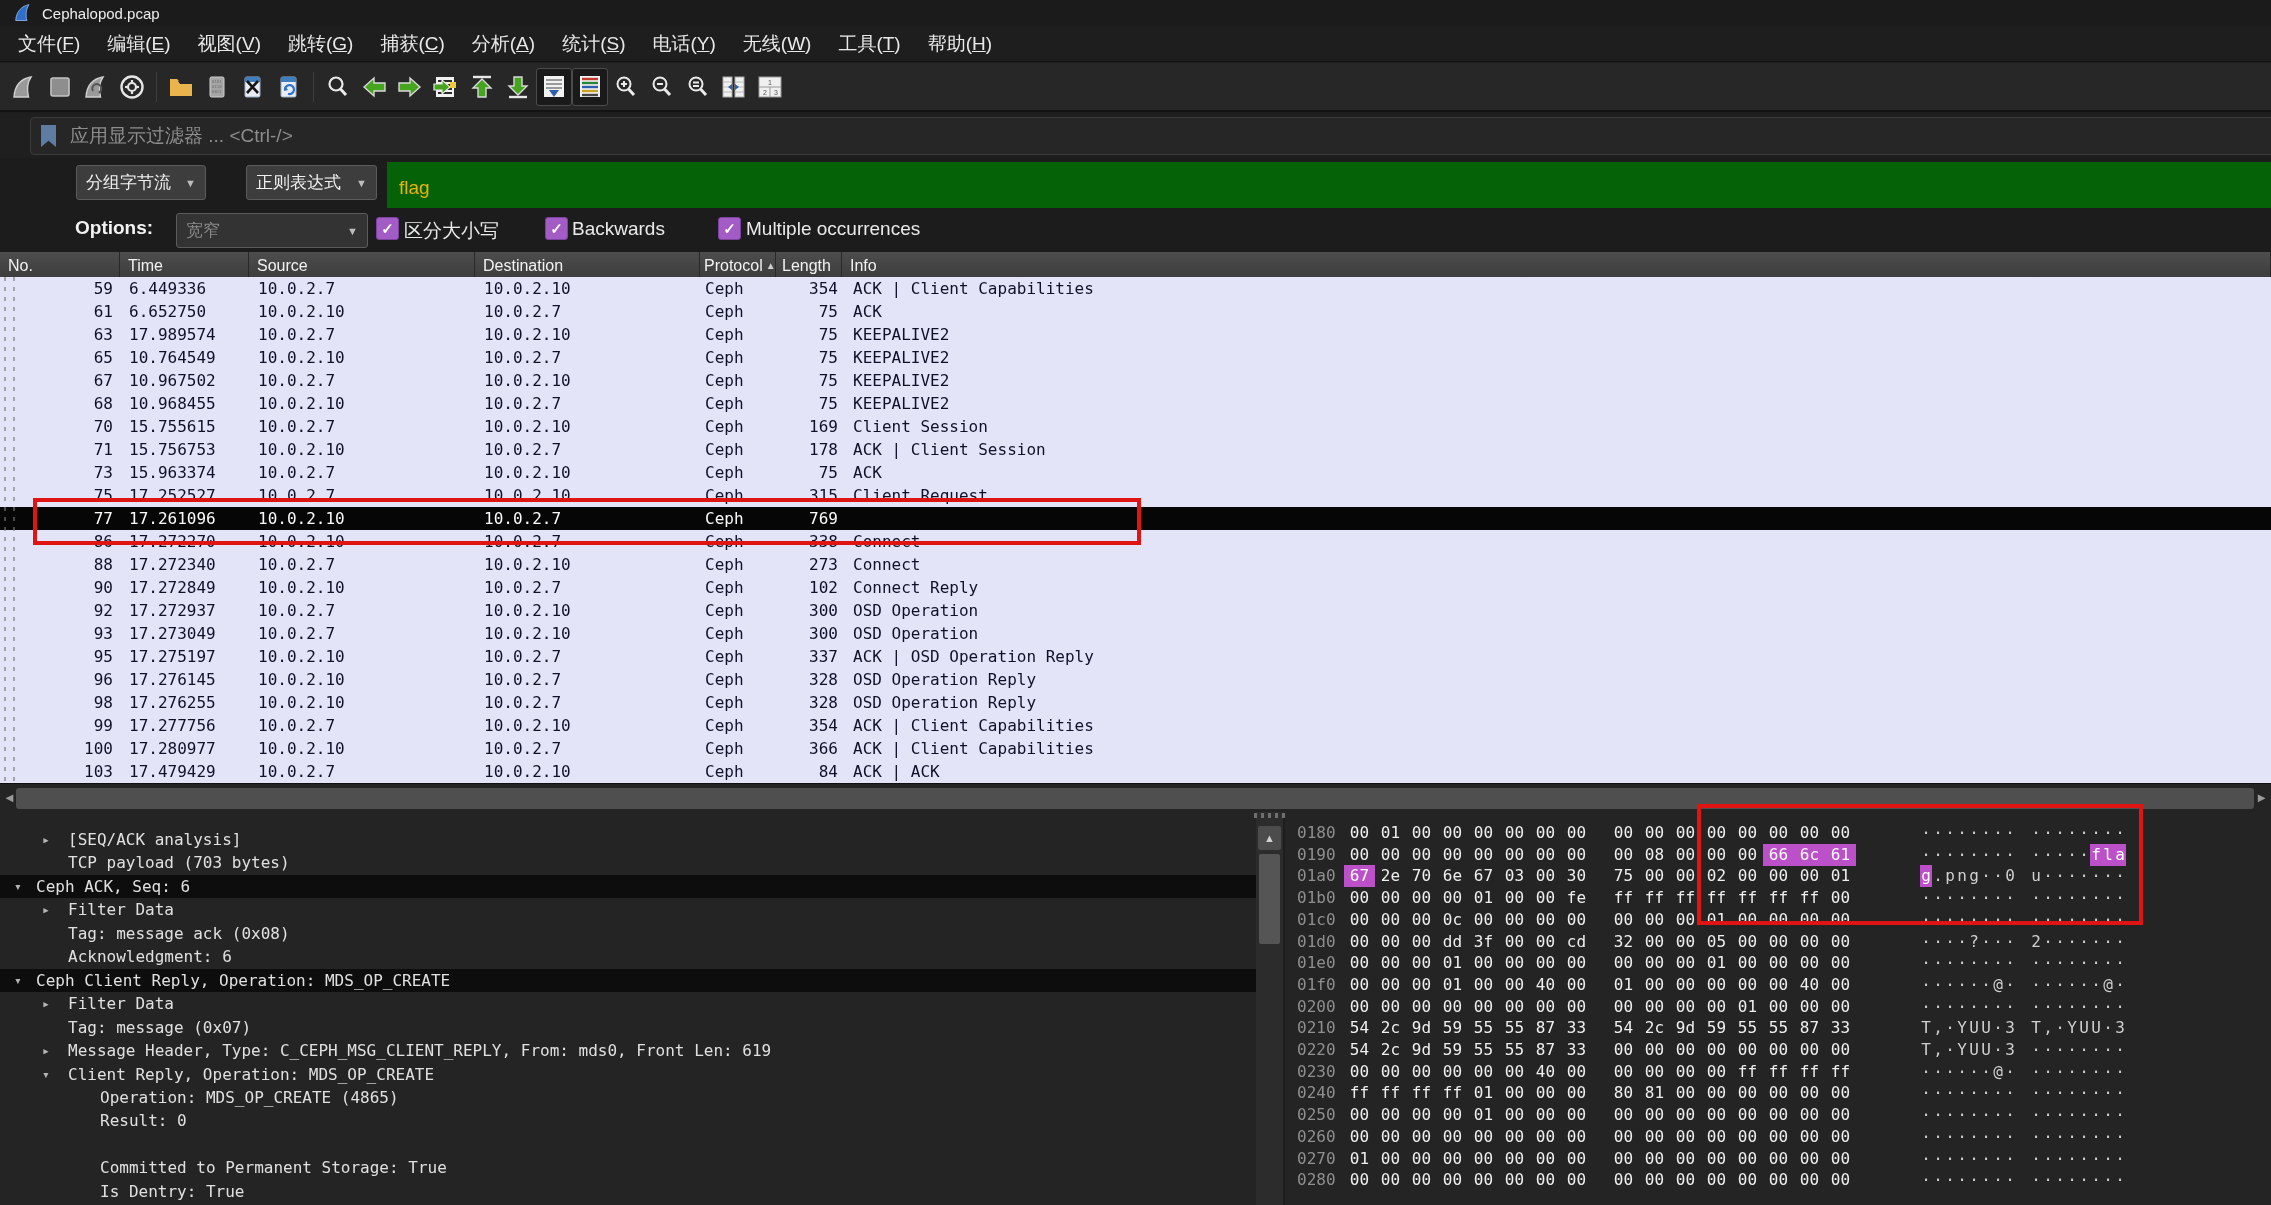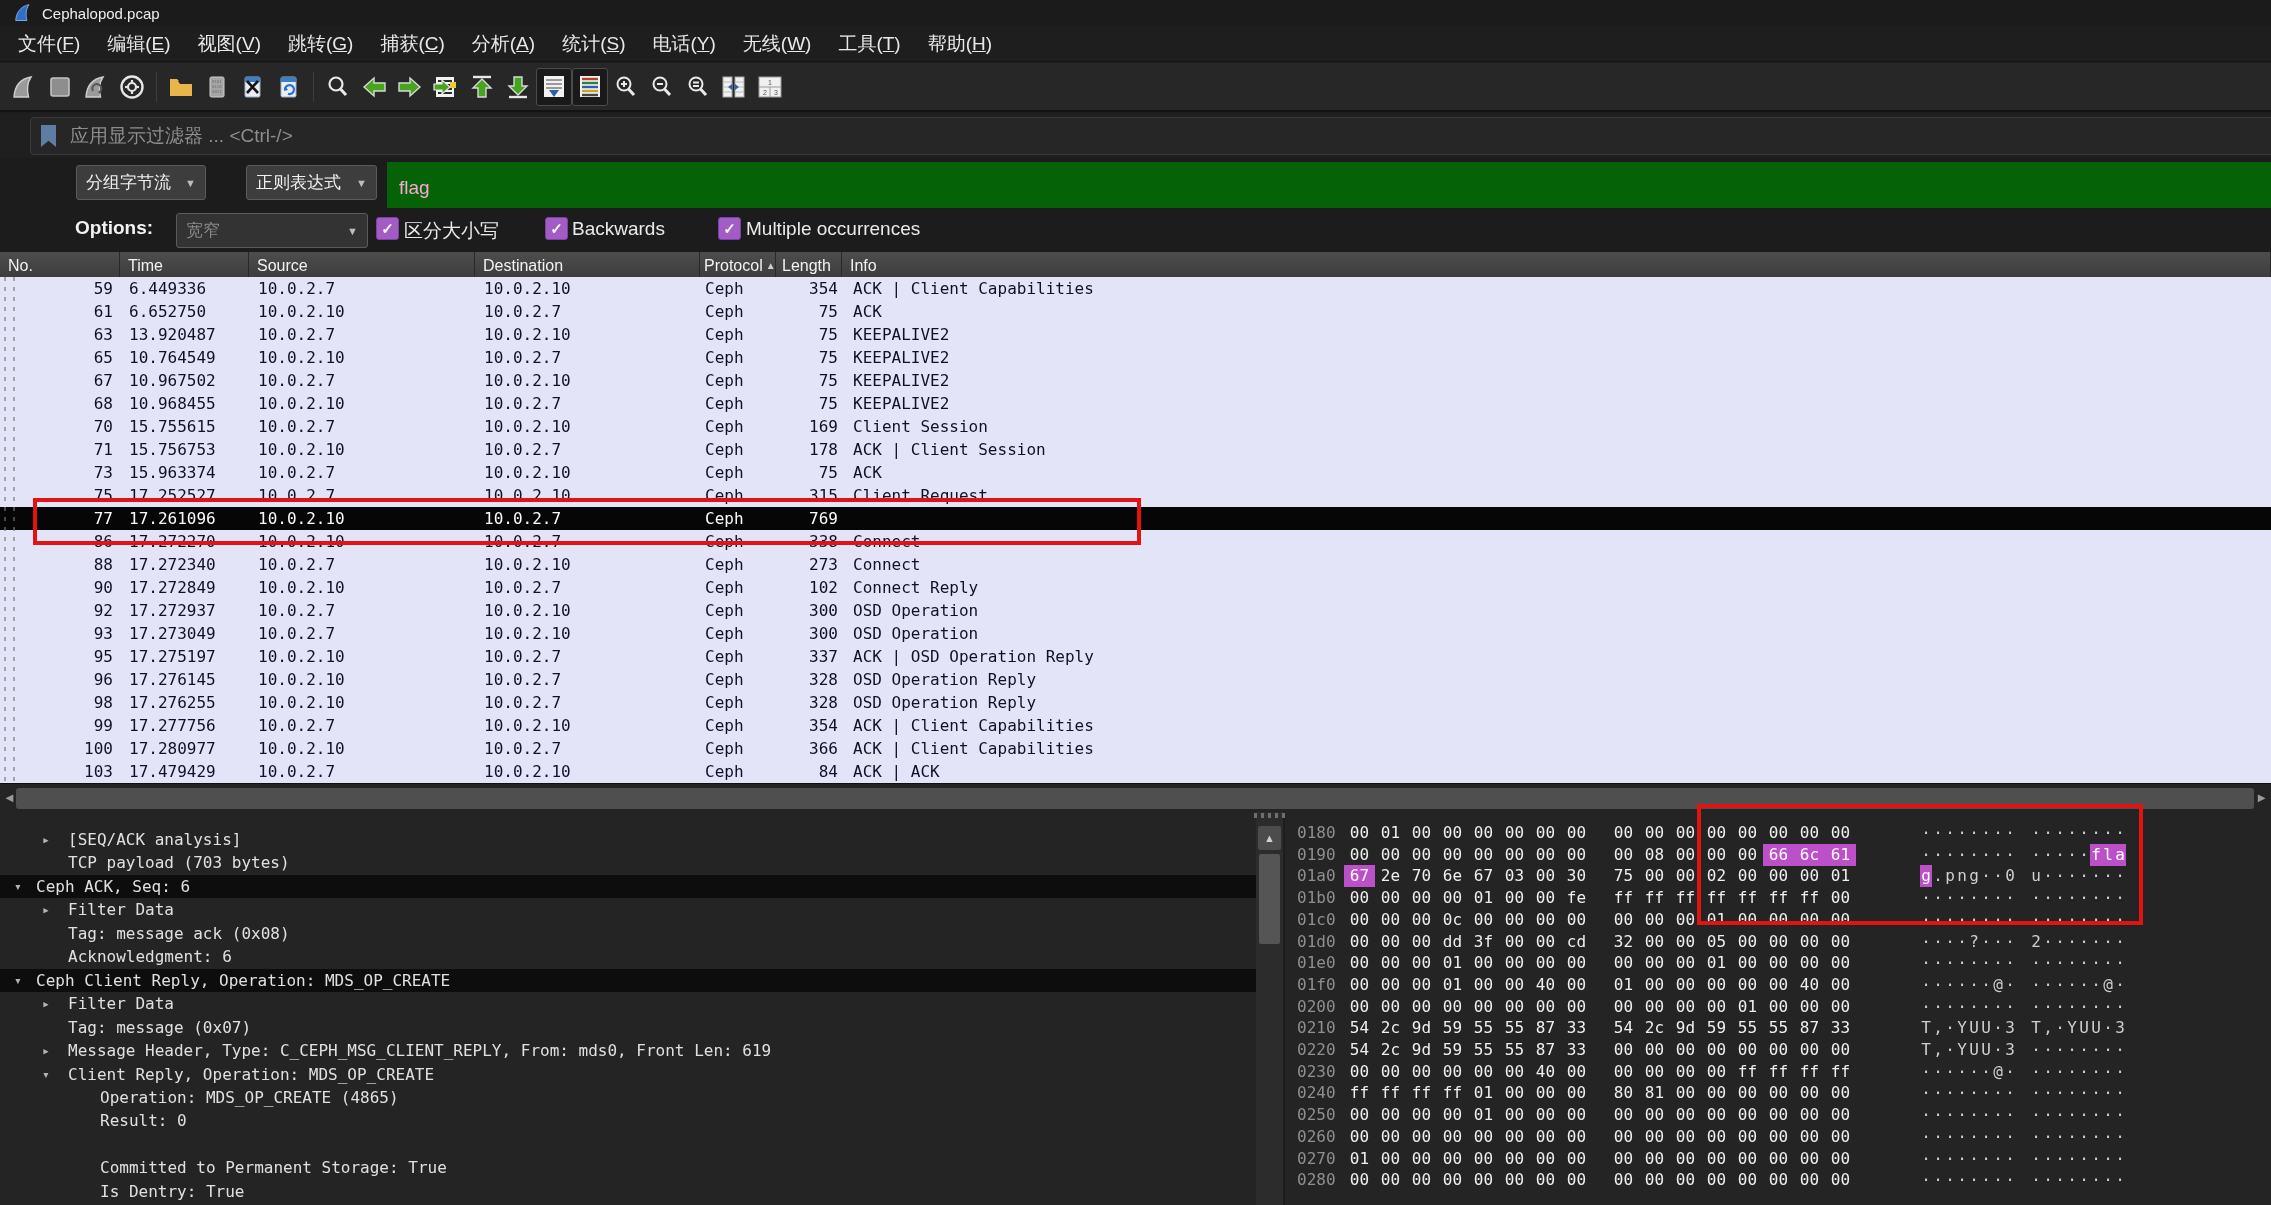--- a/index.html
+++ b/index.html
@@ -33,21 +33,21 @@
   .filter-placeholder{font-size:19px;color:#8d8d8d;margin-left:14px;}
   
   .findbar{position:absolute;left:0;top:158px;width:100%;height:50px;background:#1c1c1c;}
   .dropdown{position:absolute;height:35px;background:#3d3d3d;border:1px solid #5b5b5b;border-radius:3px;
             display:flex;align-items:center;justify-content:space-between;box-sizing:border-box;
             font-size:17px;color:#f0f0f0;padding:0 9px;}
   .dd-arrow{font-size:11px;color:#bdbdbd;margin-left:10px;}
   #dd-scope{left:76px;top:7px;width:130px;}
   #dd-type{left:246px;top:7px;width:131px;}
   .find-input{position:absolute;left:387px;top:4px;width:1884px;height:52px;background:#066206;
-              display:flex;align-items:center;font-size:19px;color:#f9a8d4;}
+              display:flex;align-items:center;font-size:19px;color:#eab308;}
   .find-input span{margin-left:12px;}
   
   .optionsbar{position:absolute;left:0;top:208px;width:100%;height:44px;background:#1c1c1c;
               border-bottom:1px solid #0c0c0c;}
   .opt-label{position:absolute;left:75px;top:9px;font-size:19px;font-weight:bold;color:#f2f2f2;}
   .dd-disabled{left:176px;top:5px;width:192px;color:#8a8a8a;background:#333333;}
   .cb{position:absolute;top:9px;width:21px;height:21px;border-radius:3px;border:1px solid #7c42a0;
       display:flex;align-items:center;justify-content:center;}
   .cb::after{content:"✓";color:#ffffff;font-size:15px;font-weight:bold;}
   .cb-label{position:absolute;top:10px;font-size:19px;color:#eaeaea;}
@@ -390,21 +390,21 @@
         <span class="c c-no">61</span>
         <span class="c c-time">6.652750</span>
         <span class="c c-src">10.0.2.10</span>
         <span class="c c-dst">10.0.2.7</span>
         <span class="c c-proto">Ceph</span>
         <span class="c c-len">75</span>
         <span class="c c-info">ACK</span>
       </div>
       <div class="prow">
         <span class="c c-no">63</span>
-        <span class="c c-time">13.920487</span>
+        <span class="c c-time">17.989574</span>
         <span class="c c-src">10.0.2.7</span>
         <span class="c c-dst">10.0.2.10</span>
         <span class="c c-proto">Ceph</span>
         <span class="c c-len">75</span>
         <span class="c c-info">KEEPALIVE2</span>
       </div>
       <div class="prow">
         <span class="c c-no">65</span>
         <span class="c c-time">10.764549</span>
         <span class="c c-src">10.0.2.10</span>

